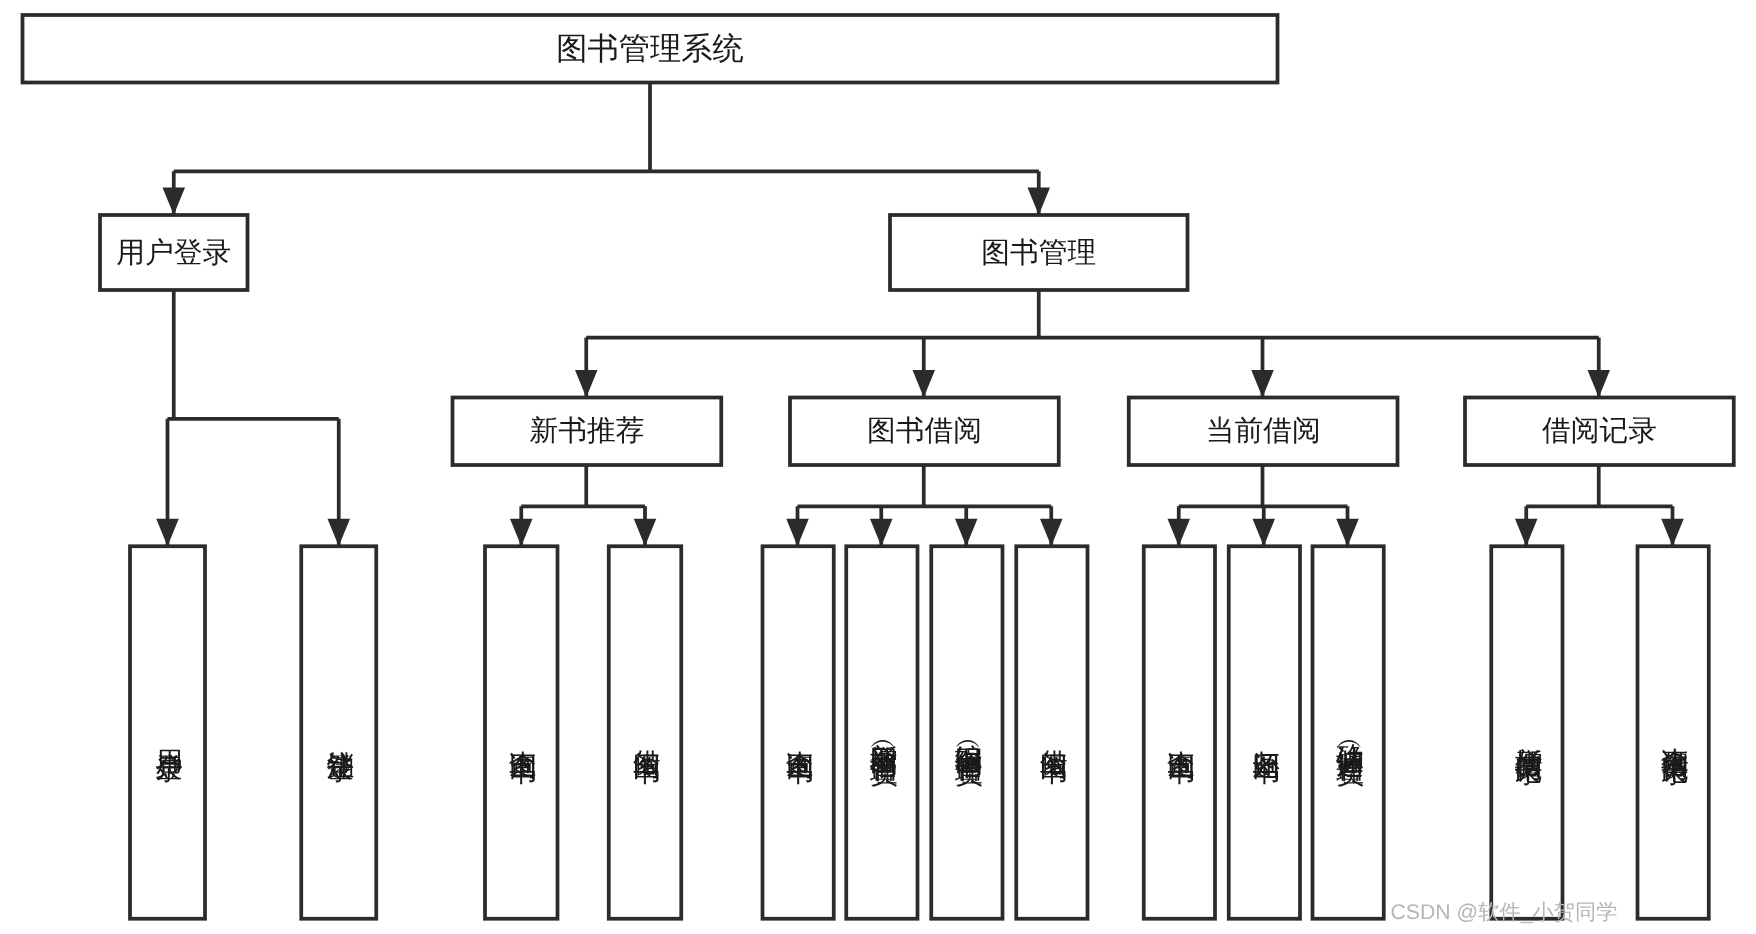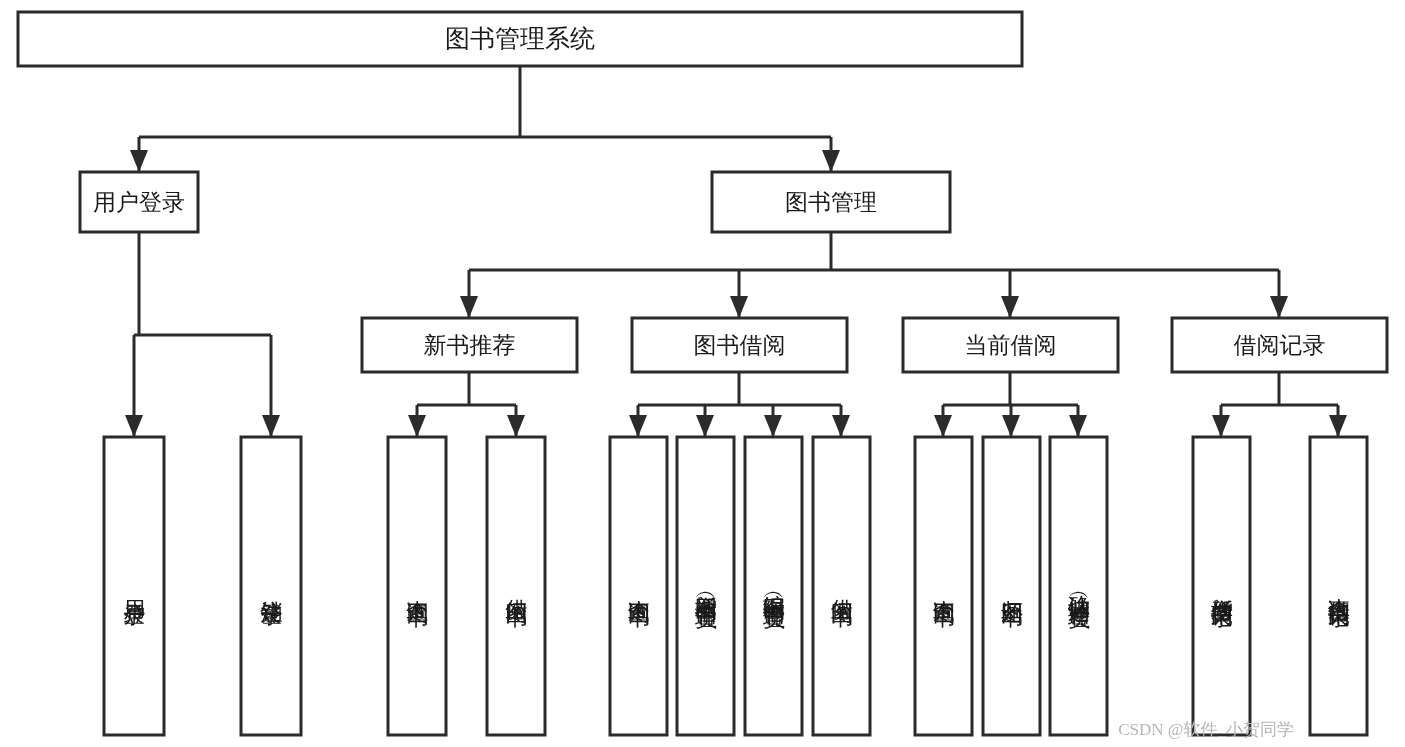--- a/index.html
+++ b/index.html
@@ -70,21 +70,21 @@
     color: #1a1a1a;
     letter-spacing: 2px;
     text-align: center;
     white-space: nowrap;
     pointer-events: none;
   }
   .watermark {
     position: absolute;
     right: 8px;
     bottom: 6px;
-    font-family: Liberation Serif, serif;
+    font-family: Liberation Sans, sans-serif;
     font-size: 17px;
     color: #b6b6b6;
     white-space: nowrap;
     user-select: none;
   }
 </style>
 </head>
 <body>
 
 <div id="diagram-root">

